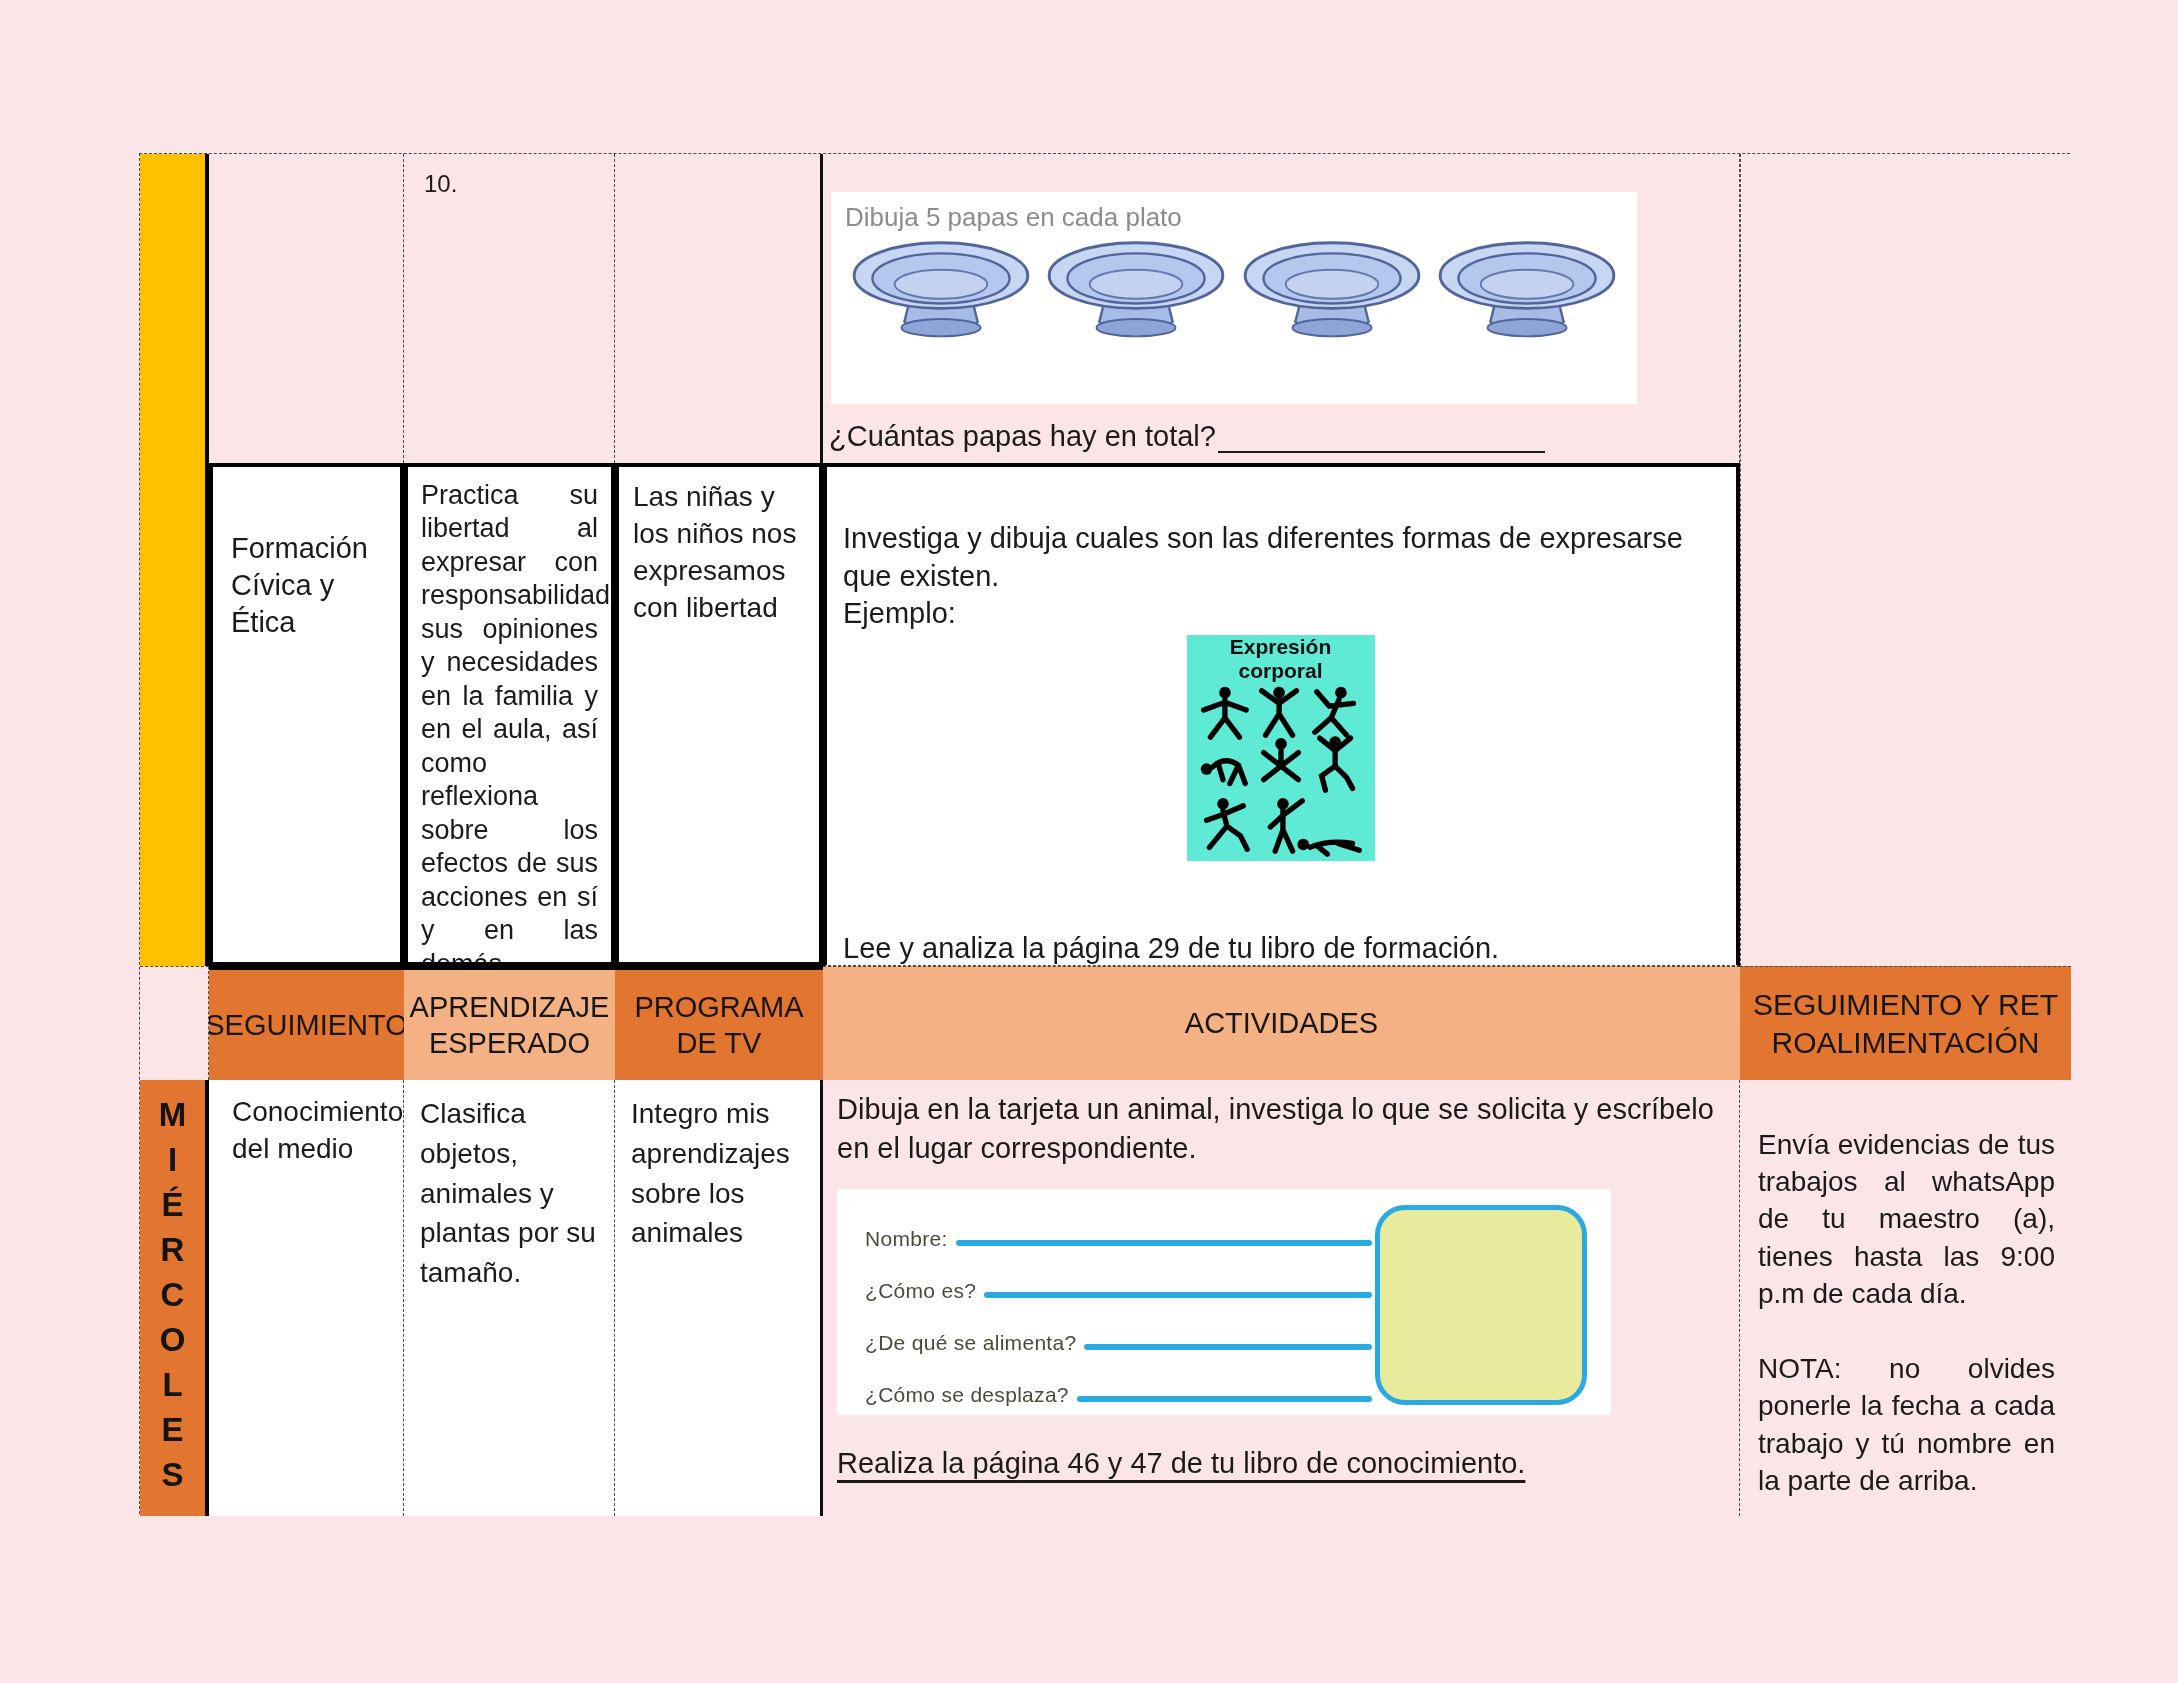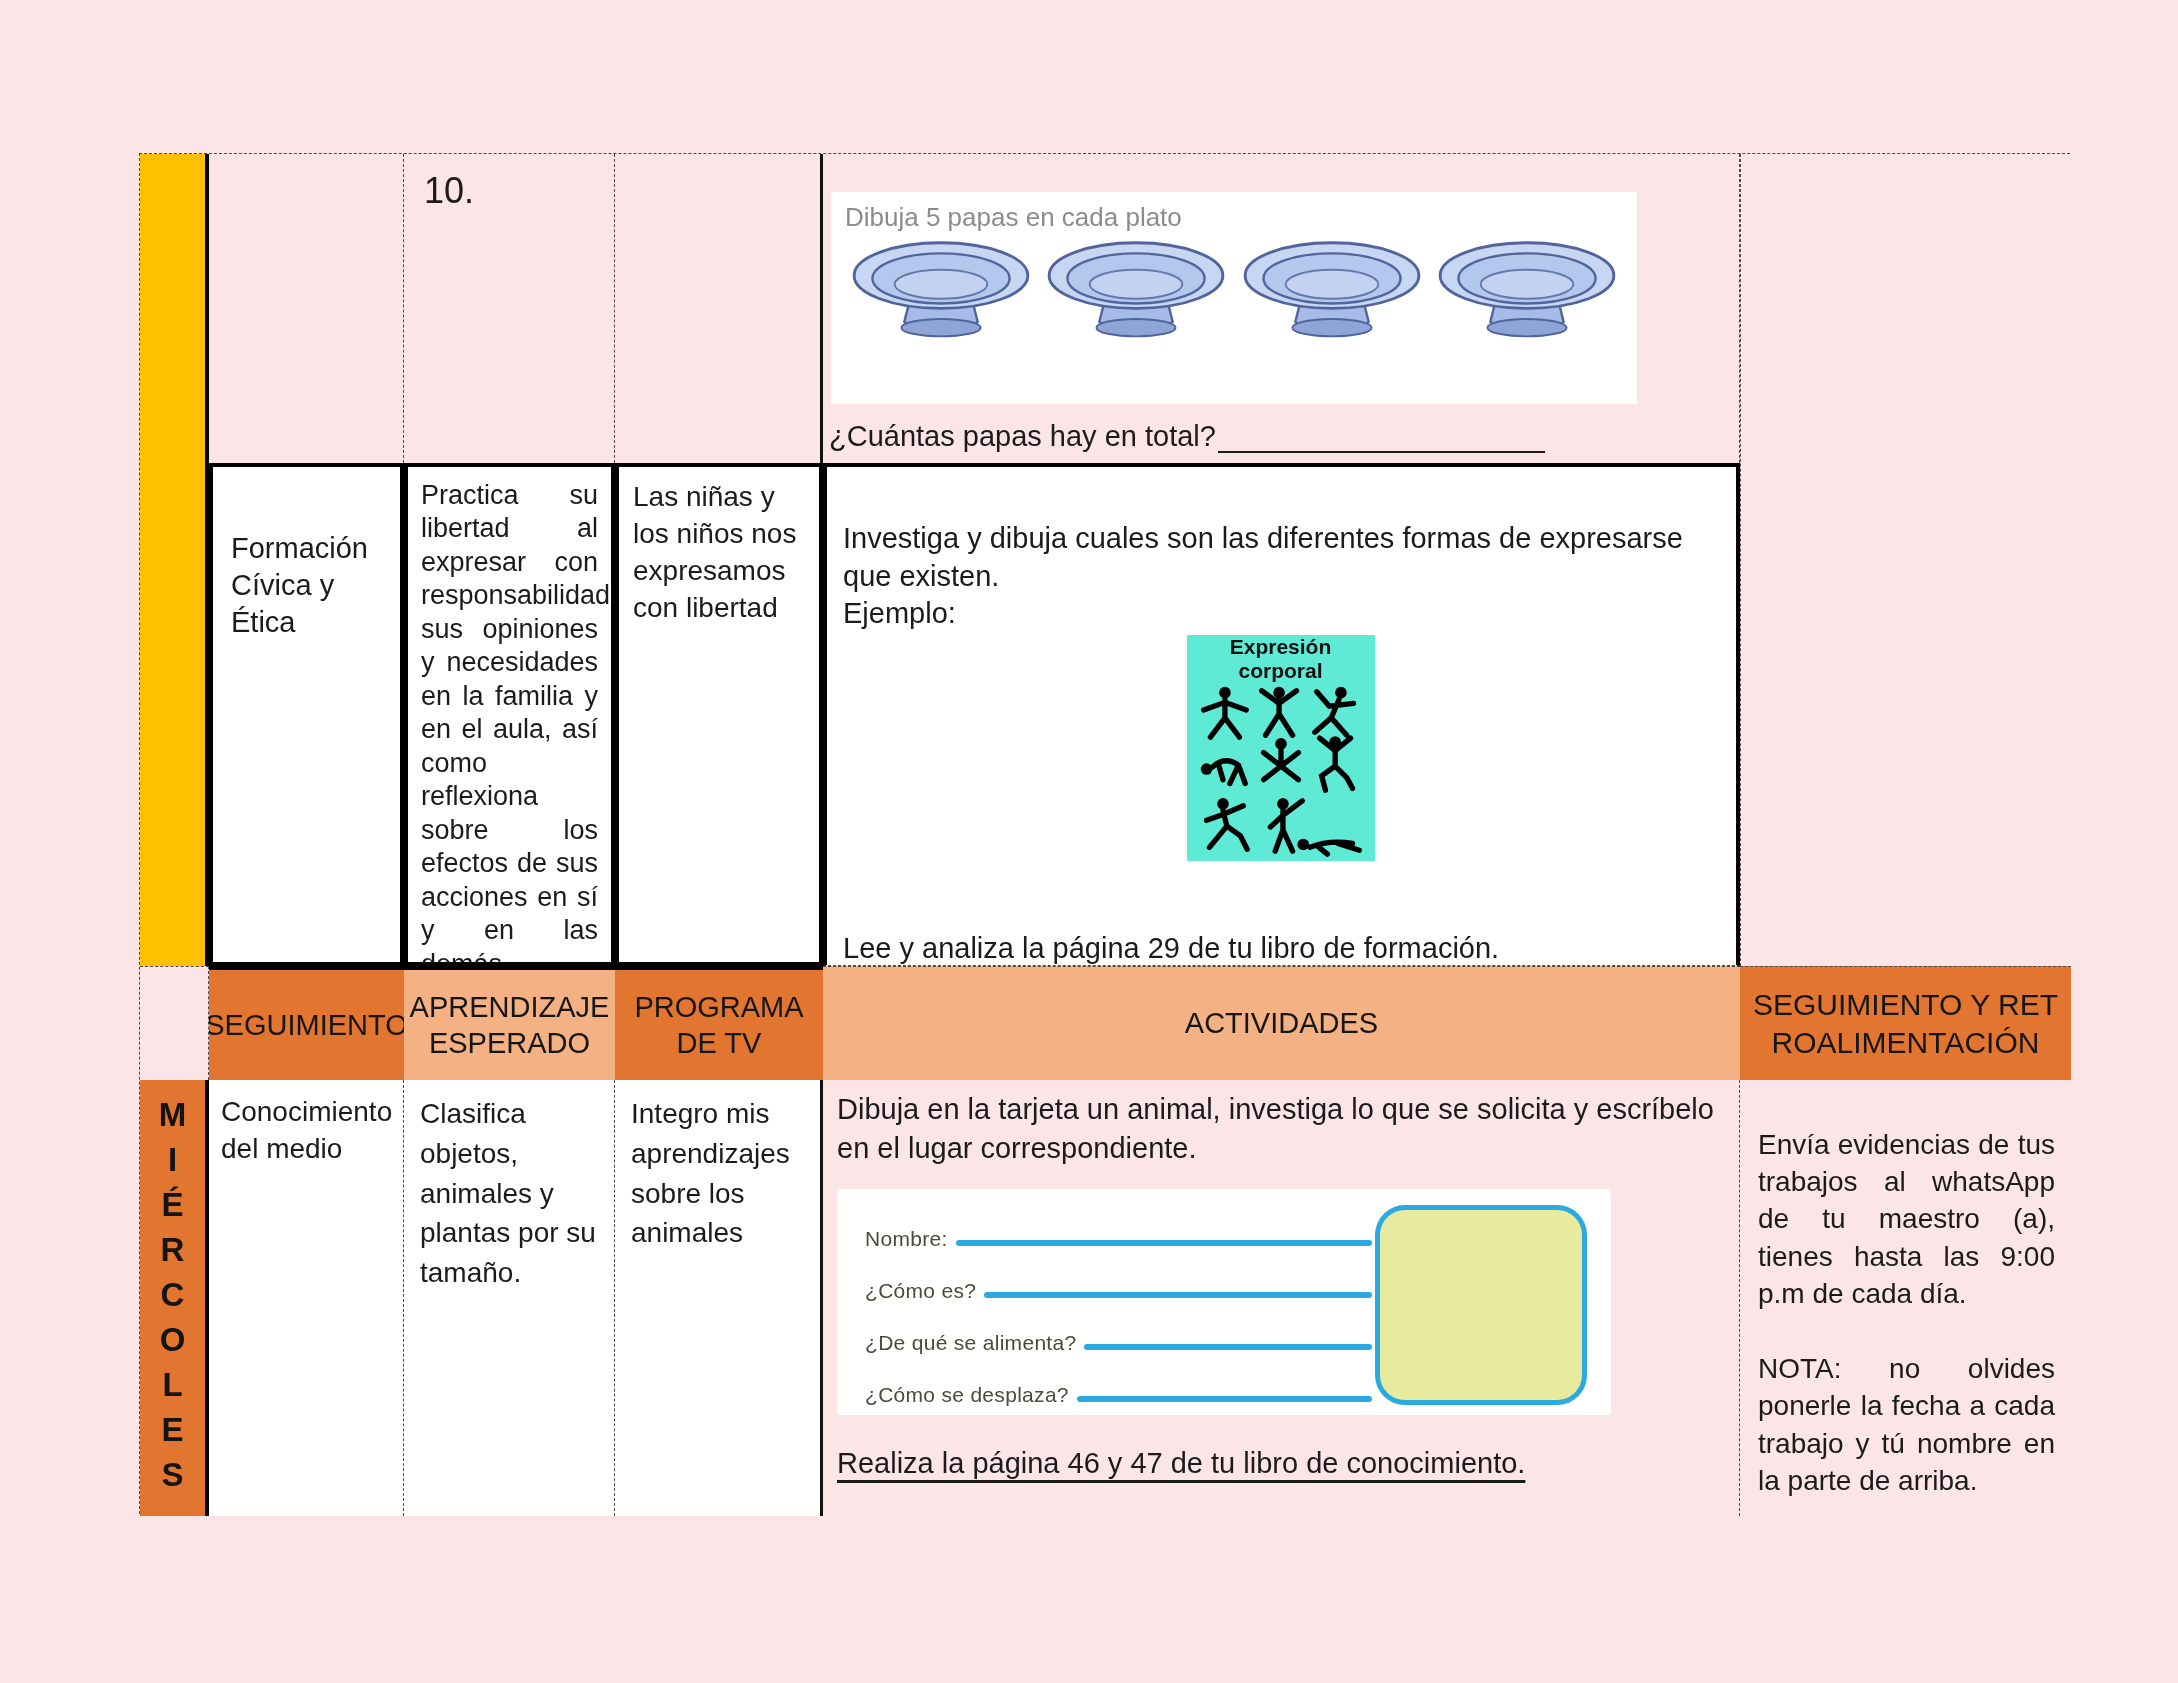--- a/index.html
+++ b/index.html
@@ -29,21 +29,21 @@
   .day-yellow{grid-column:1;grid-row:1/3;background:#FFC000;border-right:4px solid #000;}
   .hdr-day{grid-column:1;grid-row:3;}
   .day-orange{
     grid-column:1;grid-row:4;background:#E2752F;border-right:4px solid #000;
     display:flex;flex-direction:column;align-items:center;padding-top:12px;
     font-weight:700;font-size:33px;line-height:45px;color:#141414;
   }
 
   
   .r1{grid-row:1;}
-  .num{padding:16px 0 0 20px;font-size:36px;}
+  .num{padding:16px 0 0 20px;font-size:24px;}
   .r1-act{padding:0;}
   .plates-box{
     margin:38px 0 0 8px;width:806px;height:212px;background:#fff;
     padding:10px 14px;box-sizing:border-box;
   }
   .plates-caption{font-size:26px;color:#8c8c8c;}
   .plates-row{display:flex;justify-content:space-between;margin-top:2px;padding:0 4px;}
   .question-row{margin:16px 0 0 6px;font-size:29px;display:flex;align-items:flex-end;text-align:right;}
   .blank-line{width:327px;border-bottom:2px solid #1b1b1b;height:1.05em;margin-left:2px;}
   .instr{
@@ -72,21 +72,21 @@
   .hdr-dark{background:#E2752F;}
   .hdr-light{background:#F4B183;}
   .hdr-asig{grid-column:2;border-top:4px solid #000;}
   .hdr-apr{grid-column:3;border-top:4px solid #000;padding:0 2px;}
   .hdr-prog{grid-column:4;border-top:4px solid #000;}
   .hdr-act{grid-column:5;border-top:1px dashed #4a4a4a;}
   .hdr-seg{grid-column:6;border-top:1px dashed #4a4a4a;font-size:30px;padding:0 4px;word-break:break-all;}
 
   
   .r3{grid-row:4;}
-  .r3-asig{grid-column:2;padding:14px 8px 0 12px;font-size:28px;line-height:1.32;}
+  .r3-asig{grid-column:2;padding:14px 8px 0 23px;font-size:28px;line-height:1.32;}
   .r3-apr{grid-column:3;padding:14px 10px 0 16px;font-size:28px;line-height:1.42;}
   .r3-prog{grid-column:4;padding:14px 8px 0 16px;font-size:28px;line-height:1.42;}
   .r3-act{grid-column:5;padding:10px 20px 0 14px;}
   .r3-act .intro{font-size:29px;line-height:1.33;}
   .r3-seg{grid-column:6;padding:46px 16px 0 18px;font-size:28px;line-height:1.33;text-align:justify;}
   .r3-seg .para2{margin-top:38px;}
 
   
   .card{
     margin-top:22px;width:774px;height:226px;background:#ffffff;border-radius:4px;

